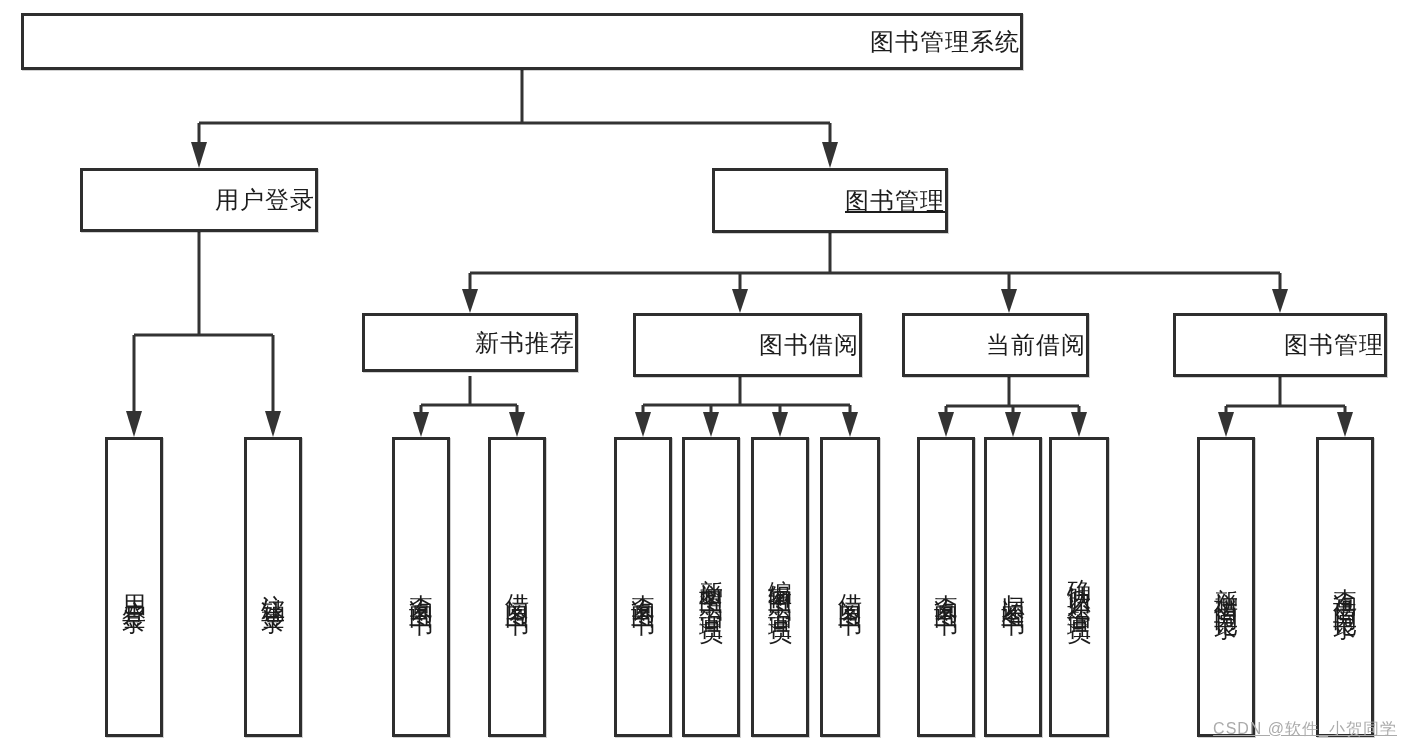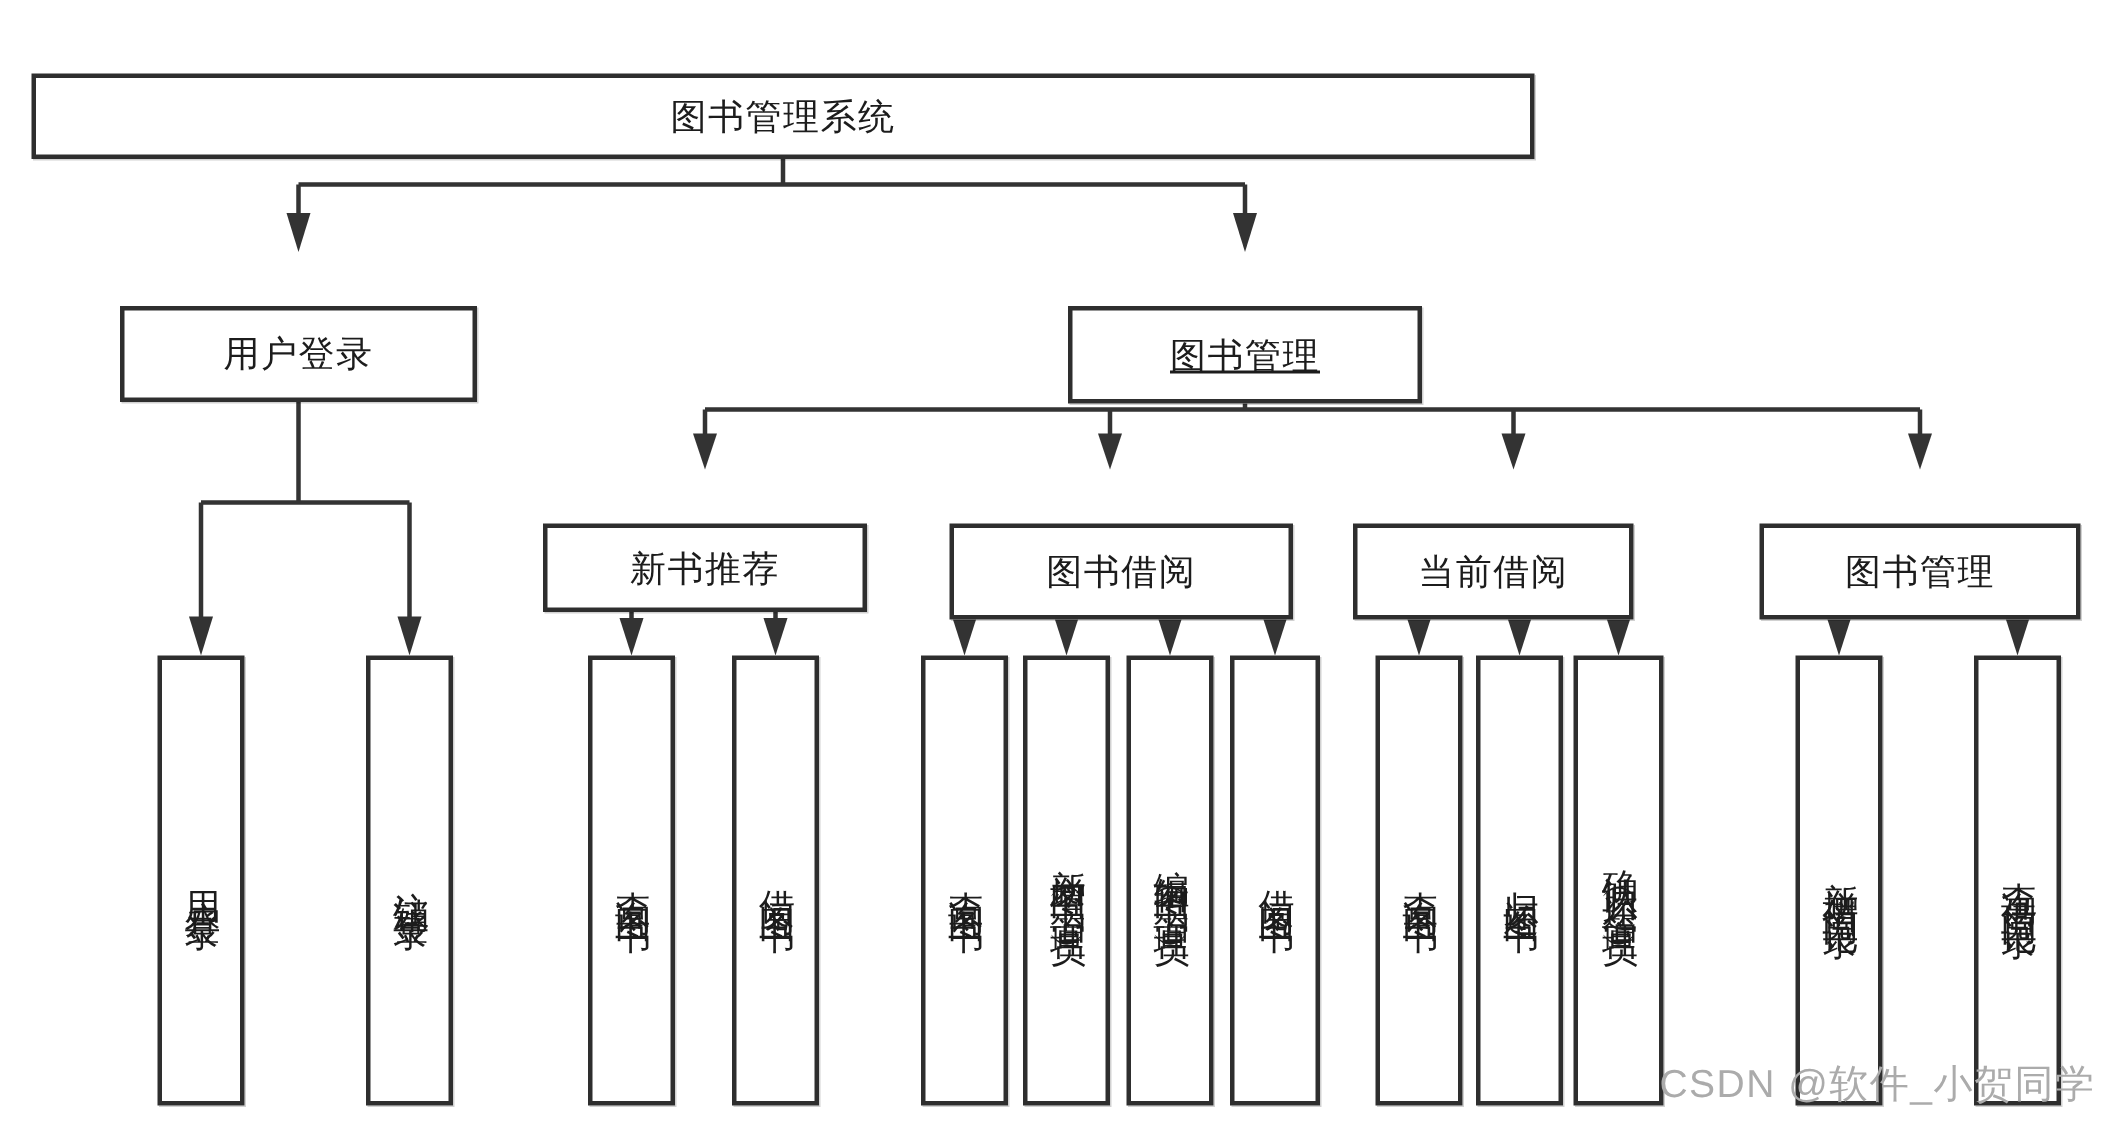--- a/index.html
+++ b/index.html
@@ -3,39 +3,38 @@
 <meta charset="utf-8">
 <style>
   html,body{margin:0;padding:0;background:#ffffff;}
   #stage{
     position:relative;width:1405px;height:747px;background:#ffffff;overflow:hidden;
     font-family:"Liberation Sans","DejaVu Sans",sans-serif;
   }
   #connectors{position:absolute;left:0;top:0;width:1405px;height:747px;}
   .hbox{
     position:absolute;background:#ffffff;border:3px solid #2e2e2e;
-    display:flex;align-items:center;justify-content:center;
+    display:flex;align-items:center;justify-content:flex-end;
     font-size:24px;color:#1c1c1c;letter-spacing:1px;box-sizing:border-box;
     box-shadow:1px 1px 0 rgba(0,0,0,0.18);
-    margin-top:36px;
   }
   .vbox{
     position:absolute;background:#ffffff;border:3px solid #2e2e2e;
     display:flex;align-items:center;justify-content:center;
     box-sizing:border-box;box-shadow:1px 1px 0 rgba(0,0,0,0.18);
     width:58px;top:437px;height:300px;
   }
   .vbox .vtext{
     writing-mode:vertical-rl;text-orientation:mixed;
     font-size:24px;color:#1c1c1c;letter-spacing:6px;line-height:1;
     white-space:nowrap;
   }
   .watermark{
     position:absolute;right:8px;bottom:7px;
-    font-size:26px;color:#ababab;letter-spacing:1px;z-index:5;
+    font-size:16px;color:#ababab;letter-spacing:1px;z-index:5;text-decoration:underline;
   }
 </style>
 </head>
 <body>
 
 <div id="stage">
 
   <svg id="connectors" viewBox="0 0 1405 747" xmlns="http://www.w3.org/2000/svg">
     <g stroke="#333333" stroke-width="3" fill="none">
 

